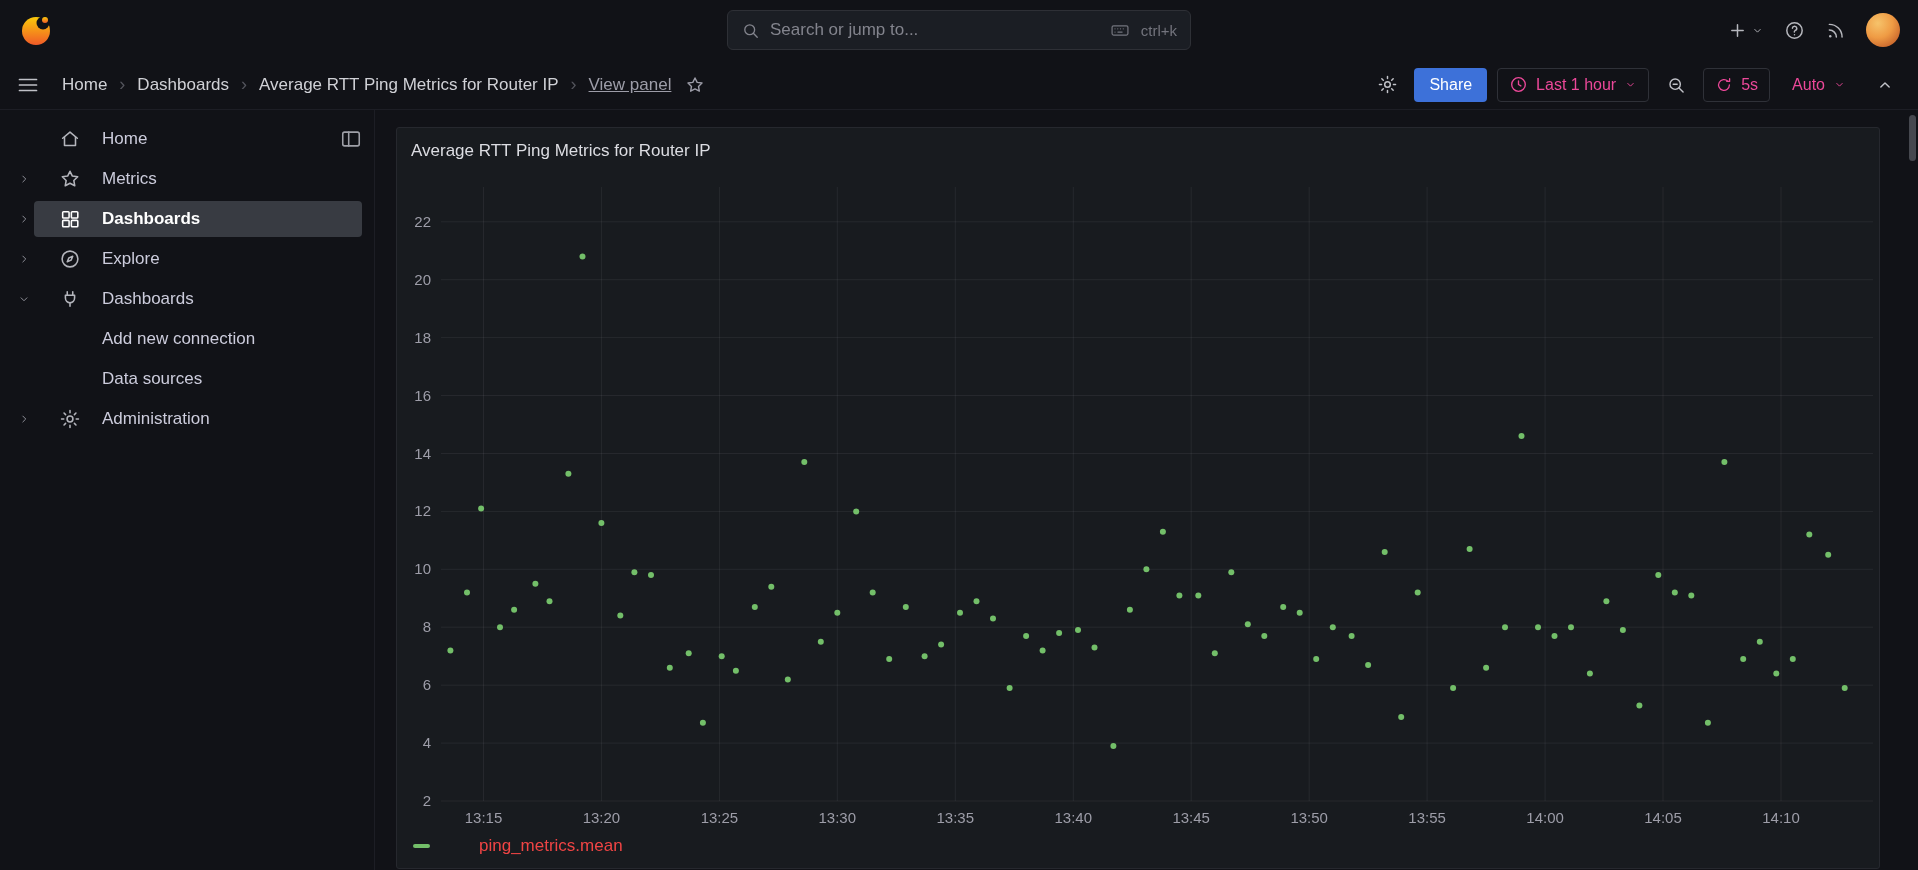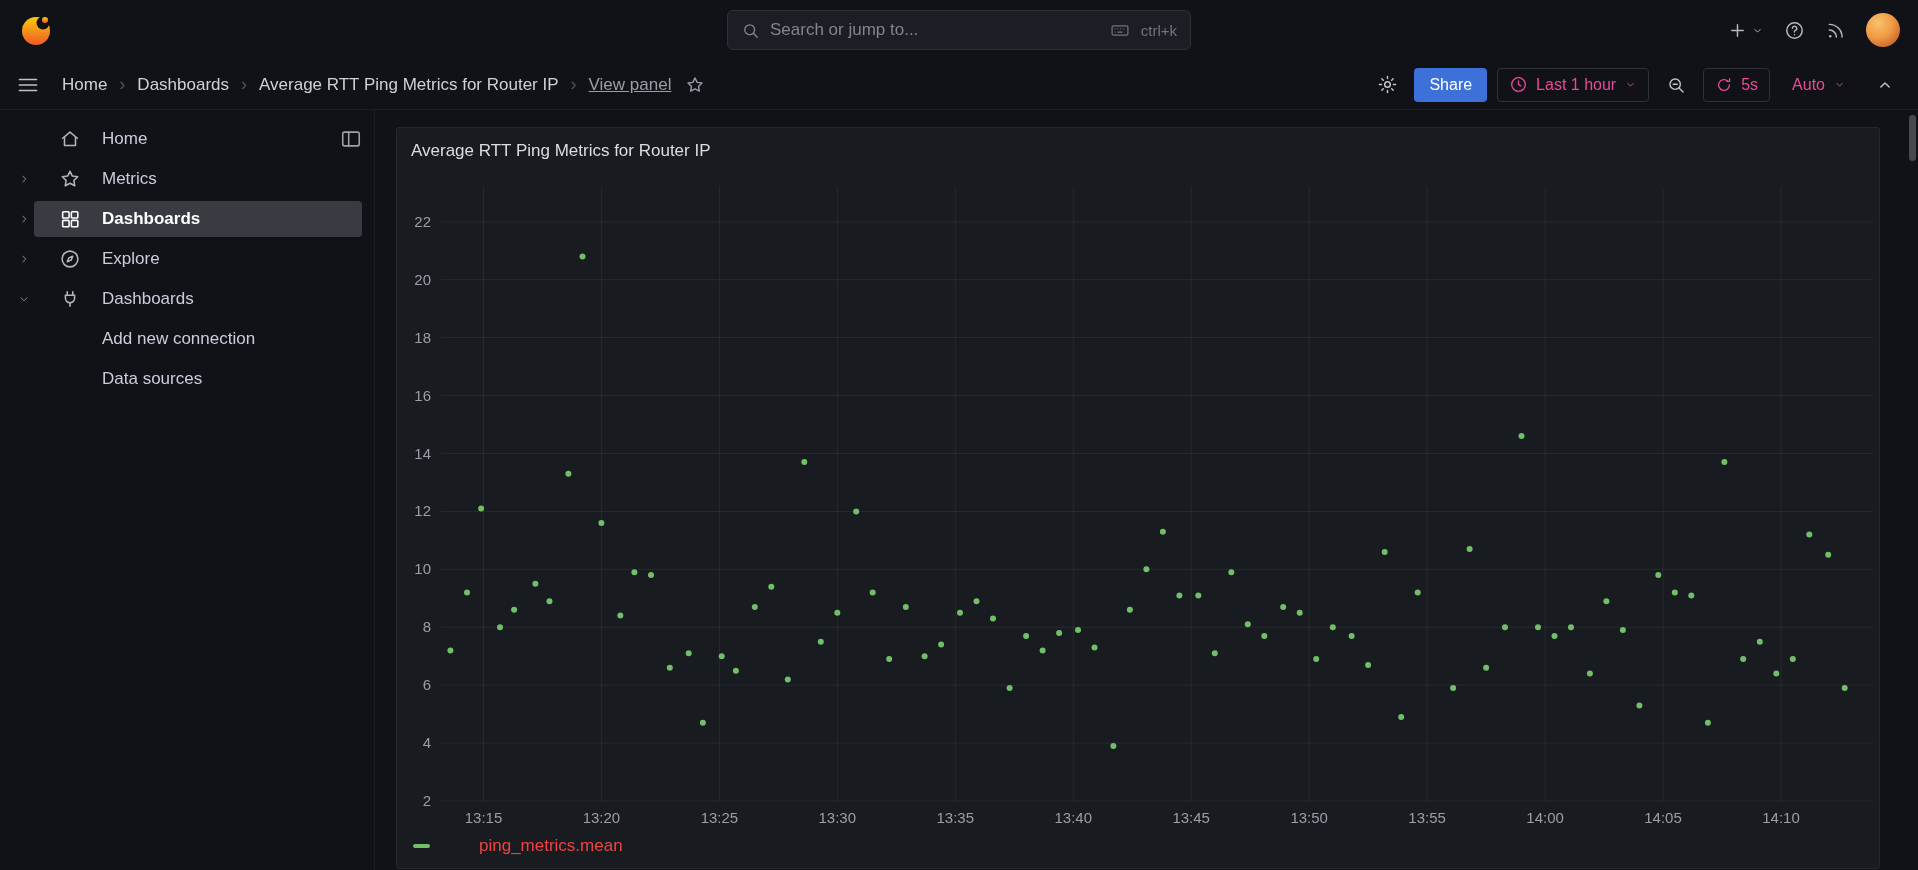--- a/index.html
+++ b/index.html
@@ -333,20 +333,36 @@
     </span>
   </div>
 
   <div class="nav-item child">
     <span class="chev-slot"></span>
     <span class="pill">
       <span class="nav-label">Data sources</span>
     </span>
   </div>
 
+  <div class="nav-item">
+    <span class="chev-slot icon">
+      <svg viewBox="0 0 24 24" width="14" height="14">
+          <path d="M10 7l5 5-5 5"></path>
+        </svg>
+    </span>
+    <span class="pill">
+      <span class="nav-ic icon">
+        <svg viewBox="0 0 24 24" width="22" height="22">
+            <circle cx="12" cy="12" r="3.2"></circle>
+            <path d="M12 2.8v2.4M12 18.8v2.4M2.8 12h2.4M18.8 12h2.4M5.5 5.5l1.7 1.7M16.8 16.8l1.7 1.7M18.5 5.5l-1.7 1.7M7.2 16.8l-1.7 1.7"></path>
+          </svg>
+      </span>
+      <span class="nav-label">Administration</span>
+    </span>
+  </div>
 
 </aside>
 
 <main class="main">
   <section class="panel">
     <svg id="chart-svg" viewBox="0 0 1484 742">
         <line class="grid" x1="86.5" y1="59" x2="86.5" y2="673"></line>
         <text x="86.5" y="695" text-anchor="middle">13:15</text>
         <line class="grid" x1="204.4" y1="59" x2="204.4" y2="673"></line>
         <text x="204.4" y="695" text-anchor="middle">13:20</text>

